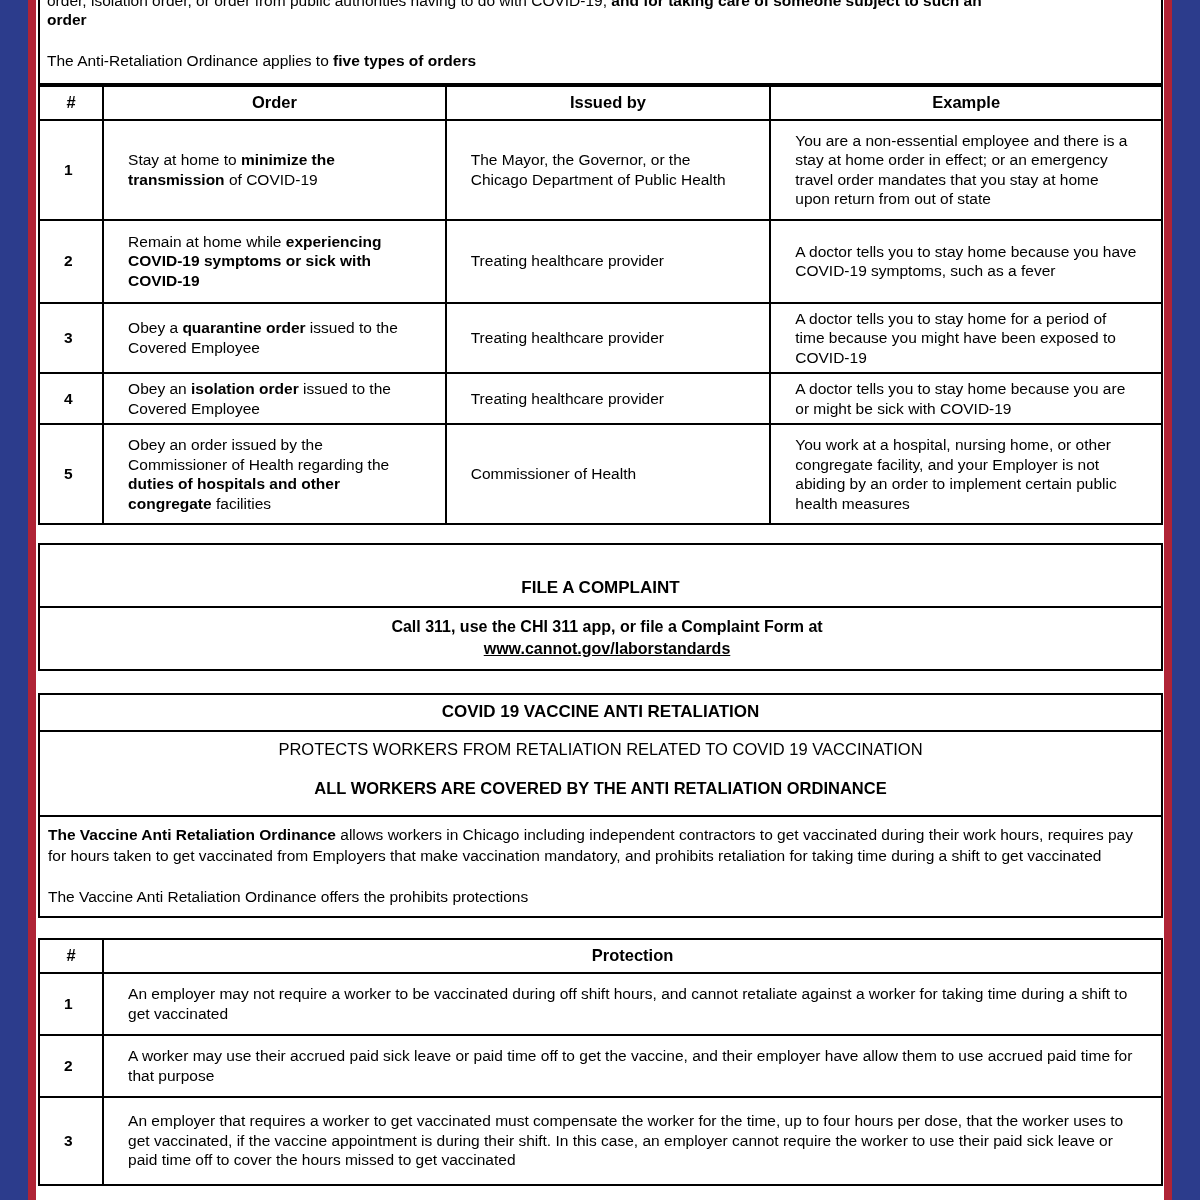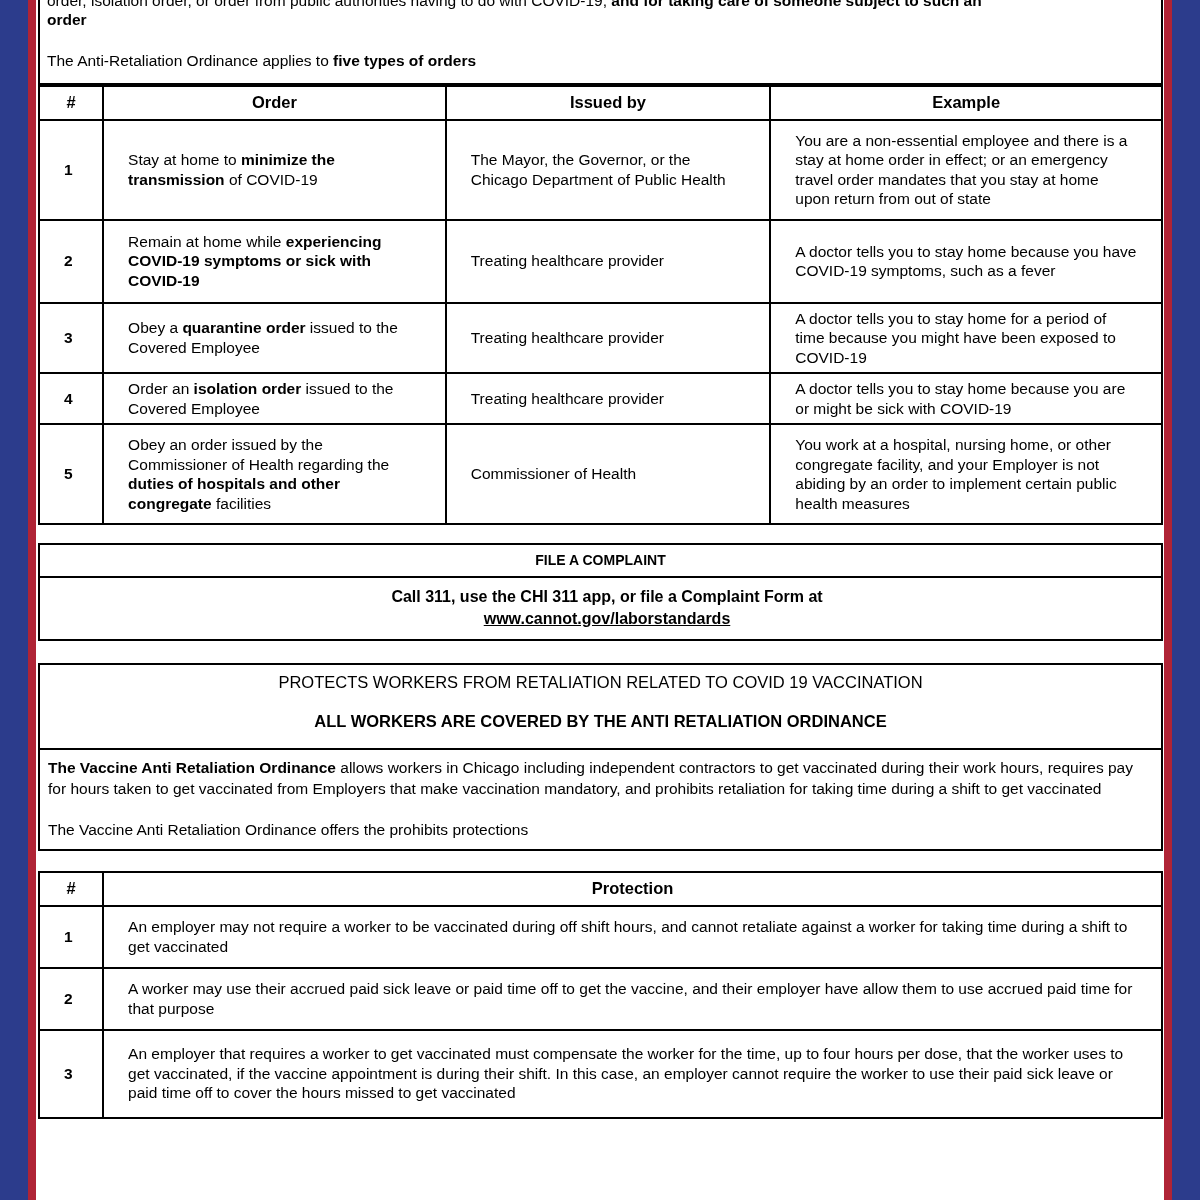--- a/index.html
+++ b/index.html
@@ -119,23 +119,24 @@
   .prot-table col.c-prot { width: 1057px; }
 
   
   .complaint-head,
   .complaint-body {
     text-align: center;
     font-weight: bold;
     box-sizing: border-box;
   }
   .complaint-head {
-    font-size: 14px;
+    font-size: 17px;
     padding: 7px 6px 8px 6px;
     border-bottom: 2px solid #000000;
+    margin-top: 26px;
   }
   .complaint-body {
     font-size: 16px;
     line-height: 22px;
     padding: 8px 6px 9px 19px;
   }
   .complaint-url {
     text-decoration: underline;
   }
 
@@ -232,21 +233,21 @@
           <td>A doctor tells you to stay home because you have COVID-19 symptoms, such as a fever</td>
         </tr>
         <tr class="order-row" style="height:69px">
           <td class="num-cell">3</td>
           <td class="rich"><span>Obey a </span><b>quarantine order</b><span> issued to the Covered Employee</span></td>
           <td>Treating healthcare provider</td>
           <td>A doctor tells you to stay home for a period of time because you might have been exposed to COVID-19</td>
         </tr>
         <tr class="order-row" style="height:49px">
           <td class="num-cell">4</td>
-          <td class="rich"><span>Order an </span><b>isolation order</b><span> issued to the Covered Employee</span></td>
+          <td class="rich"><span>Obey an </span><b>isolation order</b><span> issued to the Covered Employee</span></td>
           <td>Treating healthcare provider</td>
           <td>A doctor tells you to stay home because you are or might be sick with COVID-19</td>
         </tr>
         <tr class="order-row" style="height:100px">
           <td class="num-cell">5</td>
           <td class="rich"><span>Obey an order issued by the Commissioner of Health regarding the </span><b>duties of hospitals and other congregate</b><span> facilities</span></td>
           <td>Commissioner of Health</td>
           <td>You work at a hospital, nursing home, or other congregate facility, and your Employer is not abiding by an order to implement certain public health measures</td>
         </tr>
       </tbody>
@@ -258,20 +259,21 @@
       <div class="complaint-head">FILE A COMPLAINT</div>
       <div class="complaint-body">
         <div>Call 311, use the CHI 311 app, or file a Complaint Form at</div>
         <div class="complaint-url">www.cannot.gov/laborstandards</div>
       </div>
     </div>
 
     <div class="gap-22"></div>
 
     <div class="block">
+      <div class="vax-title">COVID 19 VACCINE ANTI RETALIATION</div>
       <div class="vax-sub">
         <p class="vax-sub-1">PROTECTS WORKERS FROM RETALIATION RELATED TO COVID 19 VACCINATION</p>
         <p class="vax-sub-2">ALL WORKERS ARE COVERED BY THE ANTI RETALIATION ORDINANCE</p>
       </div>
       <div class="vax-para">
         <p><b>The Vaccine Anti Retaliation Ordinance</b><span> allows workers in Chicago including independent contractors to get vaccinated during their work hours, requires pay for hours taken to get vaccinated from Employers that make vaccination mandatory, and prohibits retaliation for taking time during a shift to get vaccinated</span></p>
         <p class="second">The Vaccine Anti Retaliation Ordinance offers the prohibits protections</p>
       </div>
     </div>
 

